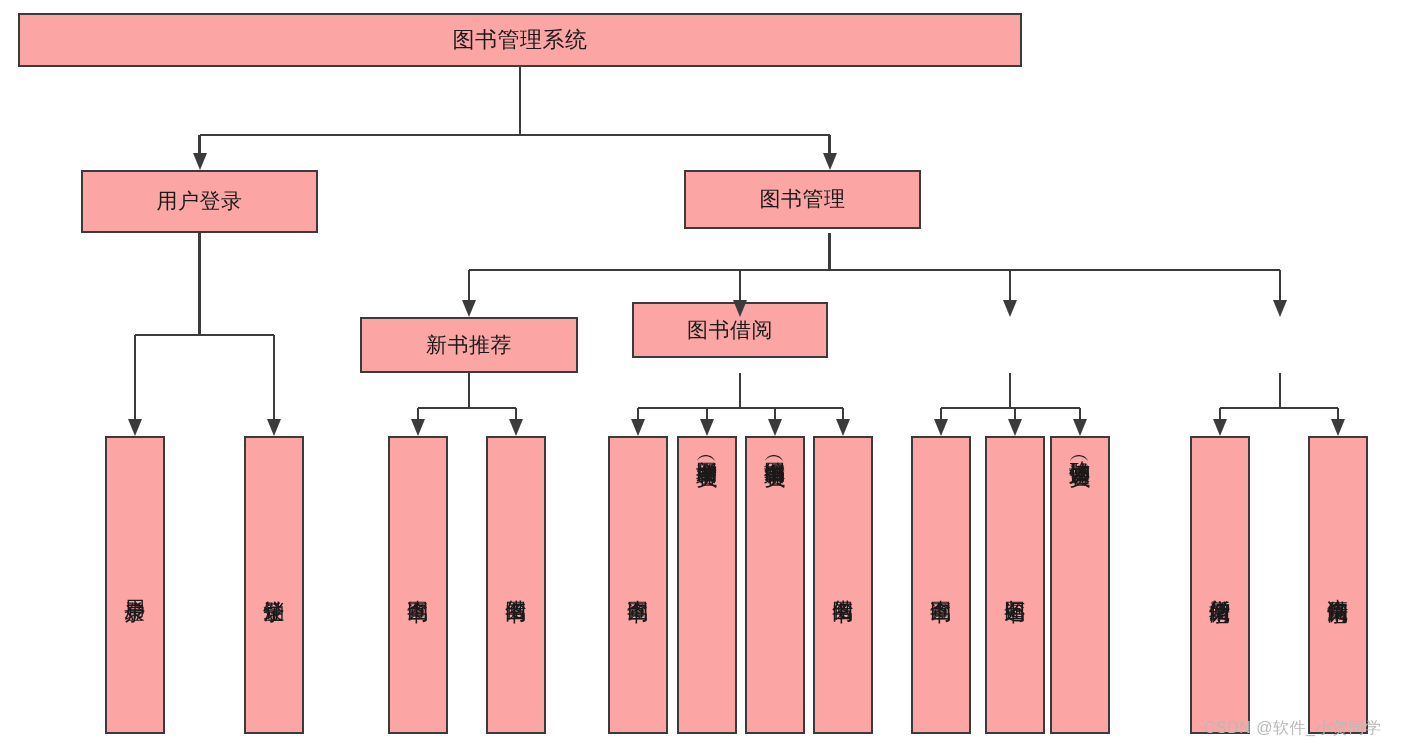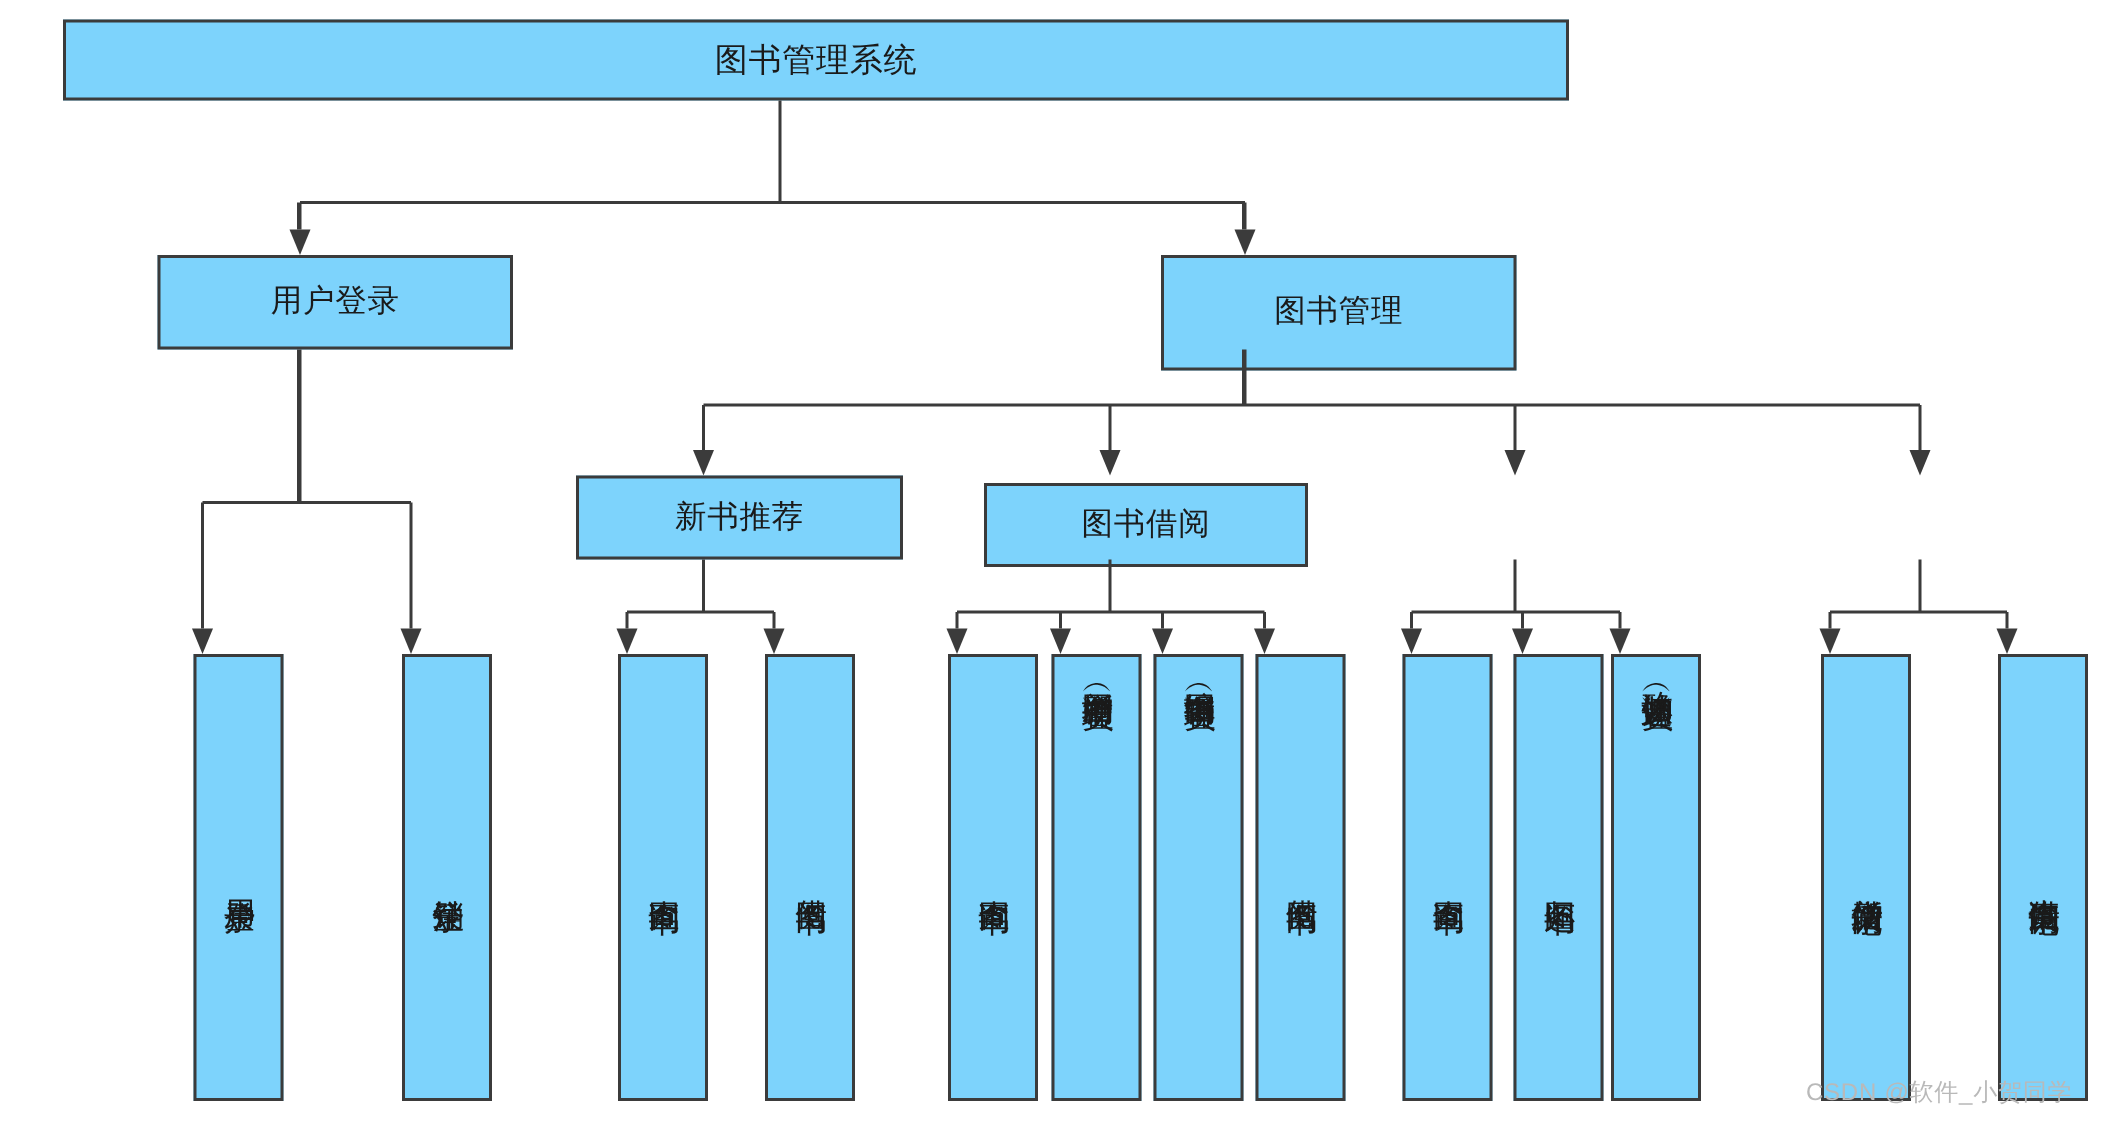--- a/index.html
+++ b/index.html
@@ -14,26 +14,25 @@
     position: relative;
     width: 1405px;
     height: 747px;
     background: #ffffff;
     overflow: hidden;
   }
   
   .node {
     position: absolute;
     box-sizing: border-box;
-    background: #7dd3fc;
+    background: #fca5a5;
     border: 2.5px solid #3b3b3b;
     display: flex;
     align-items: center;
     justify-content: center;
-    margin-left: 24px;
   }
   .node .lbl {
     color: #1a1a1a;
     font-size: 21px;
     line-height: 1.18;
     letter-spacing: 0.5px;
     white-space: nowrap;
   }
   
   .node.root {
@@ -96,28 +95,28 @@
 
 <div id="canvas">
 
   <div class="node root" id="node-root" style="left: 18px; top: 13px; width: 1004px; height: 54px;">
     <span class="lbl">图书管理系统</span>
   </div>
 
   <div class="node" id="node-l2-0" style="left: 81px; top: 170px; width: 237px; height: 63px;">
     <span class="lbl">用户登录</span>
   </div>
-  <div class="node" id="node-l2-1" style="left: 750px; top: 170px; width: 237px; height: 77px;">
+  <div class="node" id="node-l2-1" style="left: 684px; top: 170px; width: 237px; height: 59px;">
     <span class="lbl">图书管理</span>
   </div>
 
   <div class="node" id="node-l3-0" style="left: 360px; top: 317px; width: 218px; height: 56px;">
     <span class="lbl">新书推荐</span>
   </div>
-  <div class="node" id="node-l3-1" style="left: 632px; top: 322px; width: 216px; height: 56px; justify-content: center;">
+  <div class="node" id="node-l3-1" style="left: 632px; top: 302px; width: 196px; height: 56px; justify-content: center;">
     <span class="lbl">图书借阅</span>
   </div>
 
   <div id="leaf-container">
       <div class="node leaf center" style="left: 105px; top: 436px; width: 60px; height: 298px;">
         <span class="lbl">用户登录</span>
       </div>
       <div class="node leaf center" style="left: 244px; top: 436px; width: 60px; height: 298px;">
         <span class="lbl">注销登录</span>
       </div>

